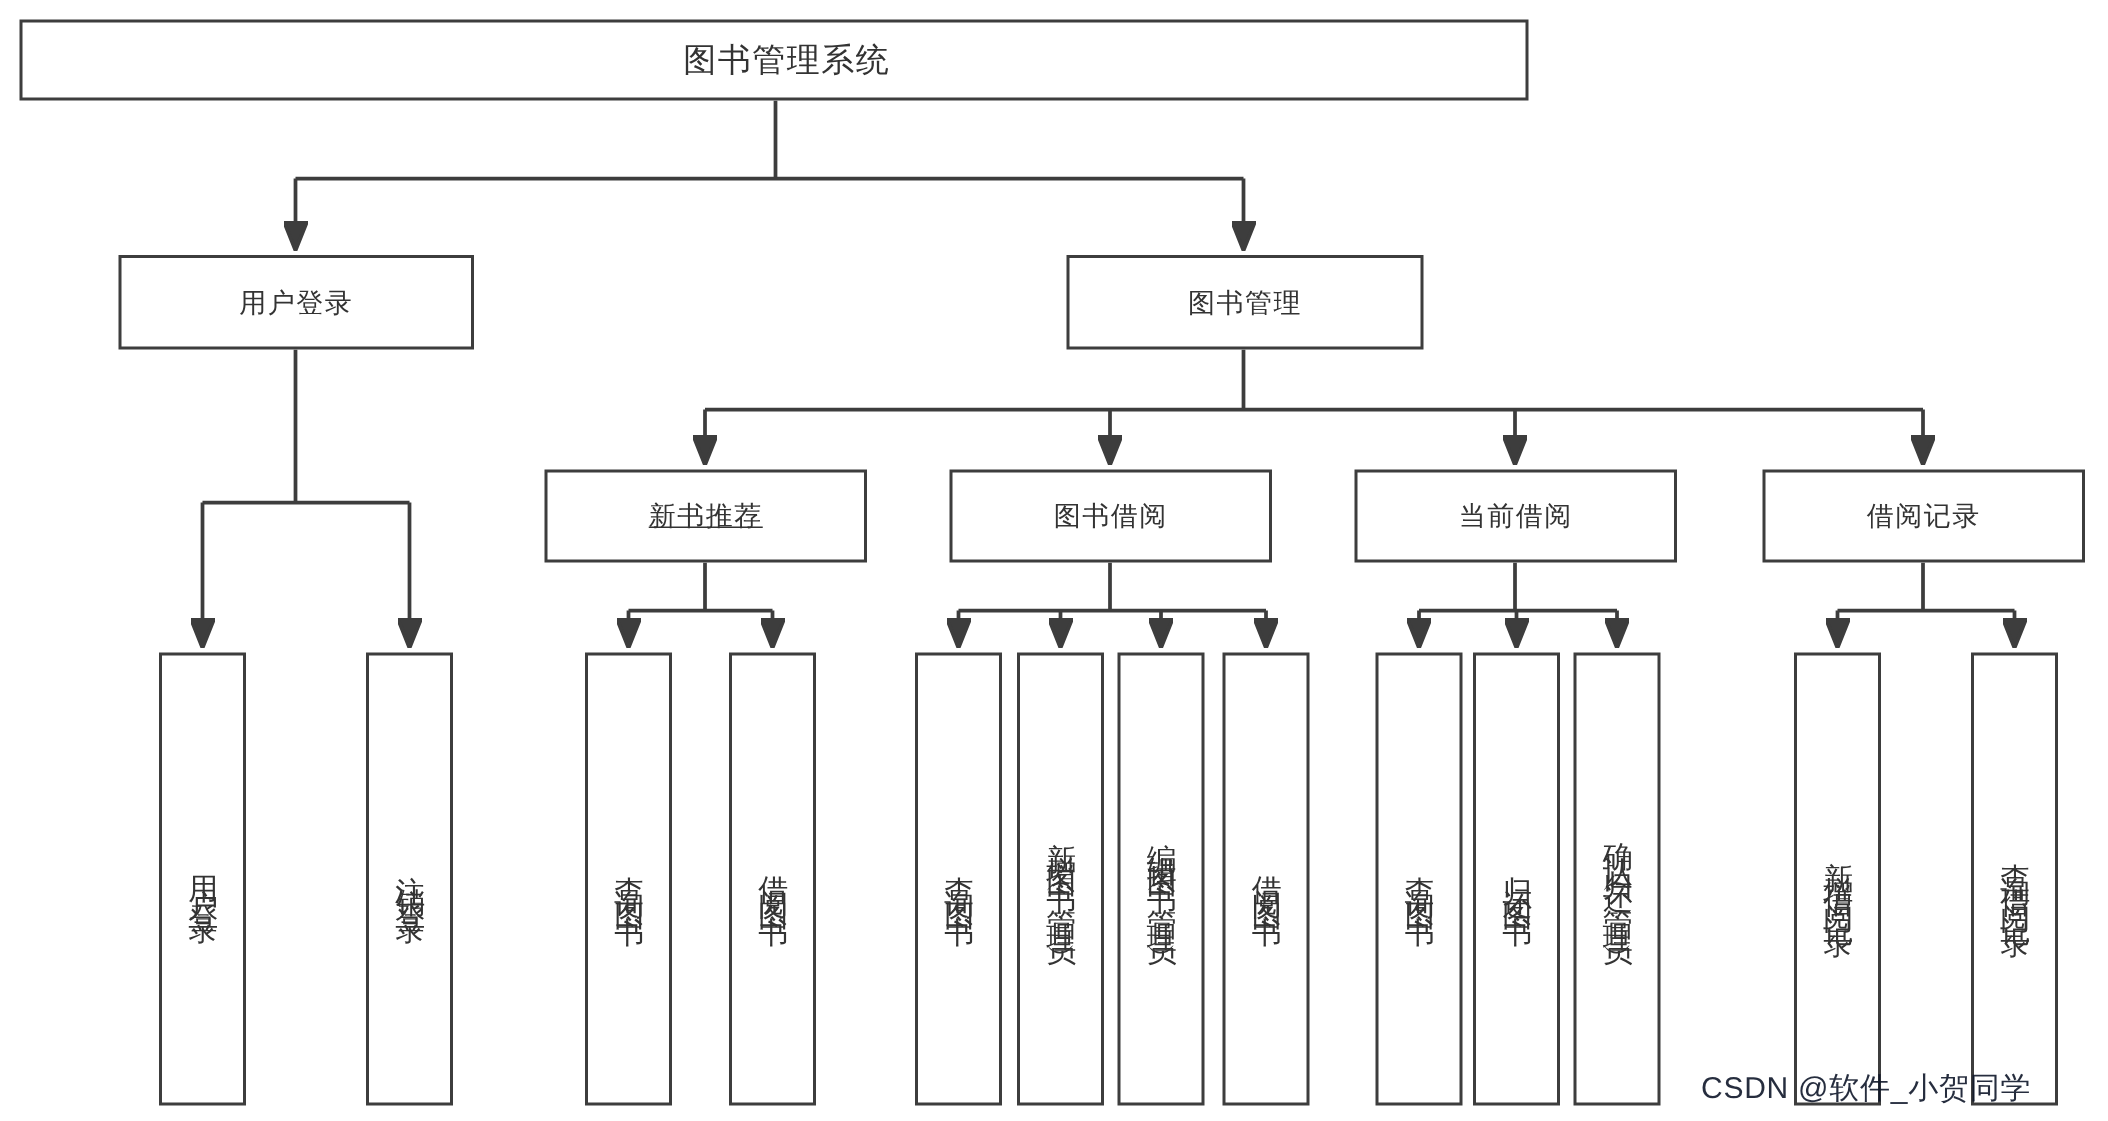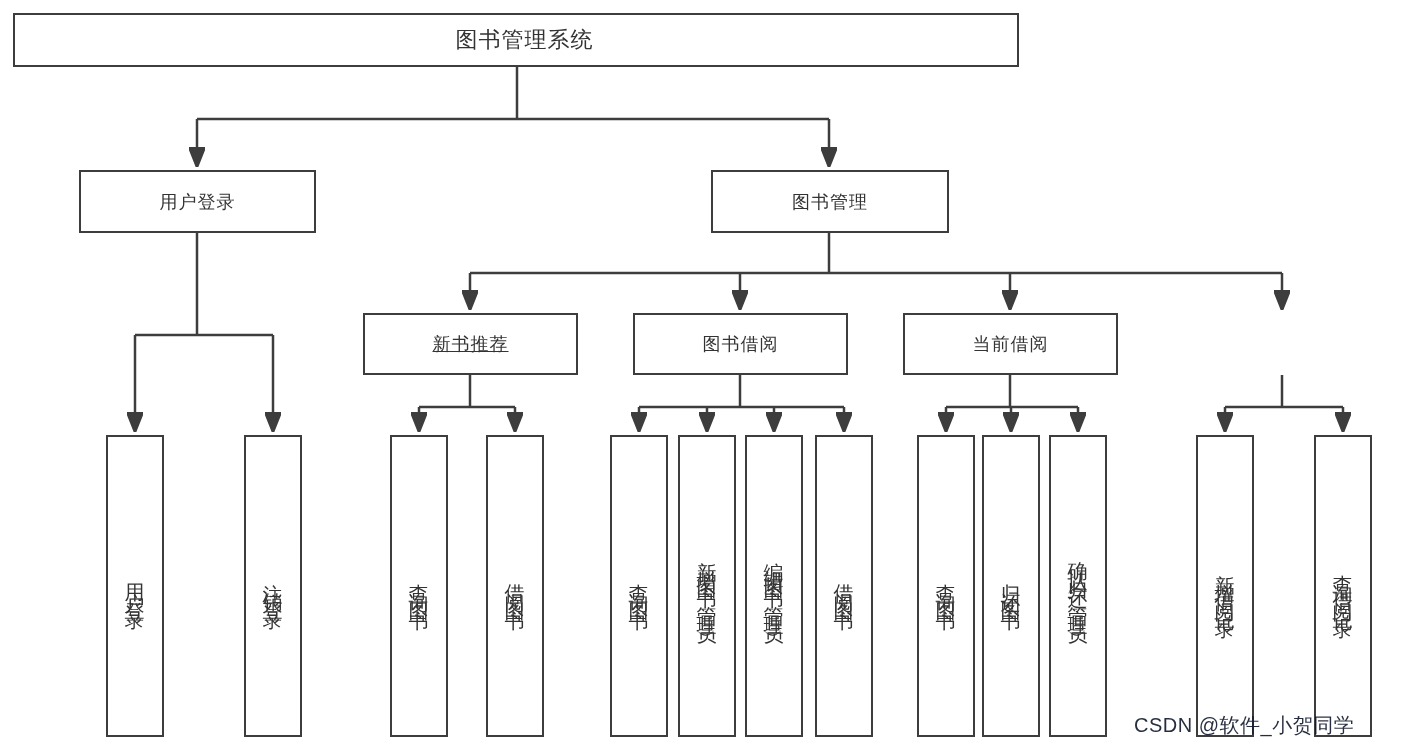--- a/index.html
+++ b/index.html
@@ -79,20 +79,21 @@
   </svg>
 
   <div class="box root" style="left:13px;top:13px;width:1006px;height:54px;">图书管理系统</div>
 
   <div class="box" style="left:79px;top:170px;width:237px;height:63px;">用户登录</div>
   <div class="box" style="left:711px;top:170px;width:238px;height:63px;">图书管理</div>
 
   <div class="box" style="left:363px;top:313px;width:215px;height:62px;text-decoration:underline;">新书推荐</div>
   <div class="box" style="left:633px;top:313px;width:215px;height:62px;">图书借阅</div>
   <div class="box" style="left:903px;top:313px;width:215px;height:62px;font-family:Liberation Mono, monospace;">当前借阅</div>
+  <div class="box" style="left:1175px;top:313px;width:215px;height:62px;">借阅记录</div>
 
   <div class="box vbox" style="left:106px;top:435px;width:58px;height:302px;">用户登录</div>
   <div class="box vbox" style="left:244px;top:435px;width:58px;height:302px;">注销登录</div>
 
   <div class="box vbox" style="left:390px;top:435px;width:58px;height:302px;">查询图书</div>
   <div class="box vbox" style="left:486px;top:435px;width:58px;height:302px;">借阅图书</div>
 
   <div class="box vbox" style="left:610px;top:435px;width:58px;height:302px;">查询图书</div>
   <div class="box vbox" style="left:678px;top:435px;width:58px;height:302px;">新增图书（管理员）</div>
   <div class="box vbox" style="left:745px;top:435px;width:58px;height:302px;">编辑图书（管理员）</div>

